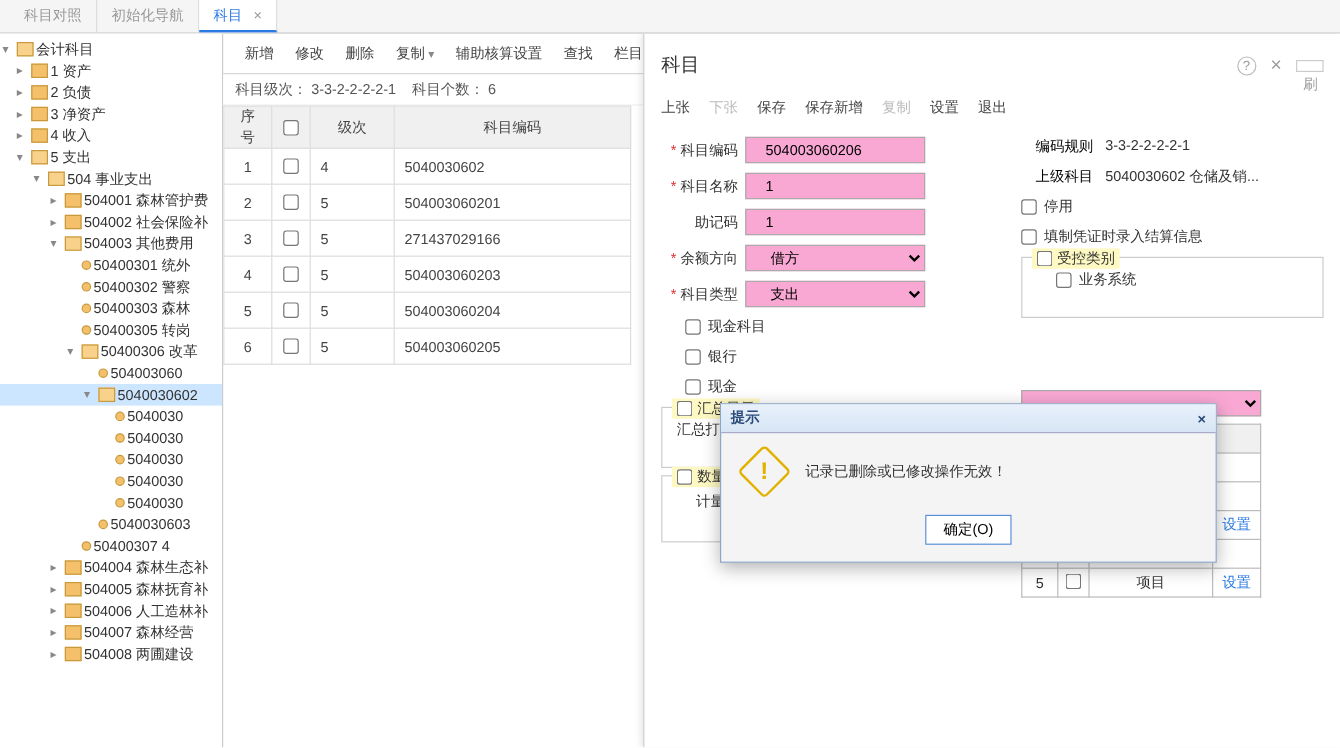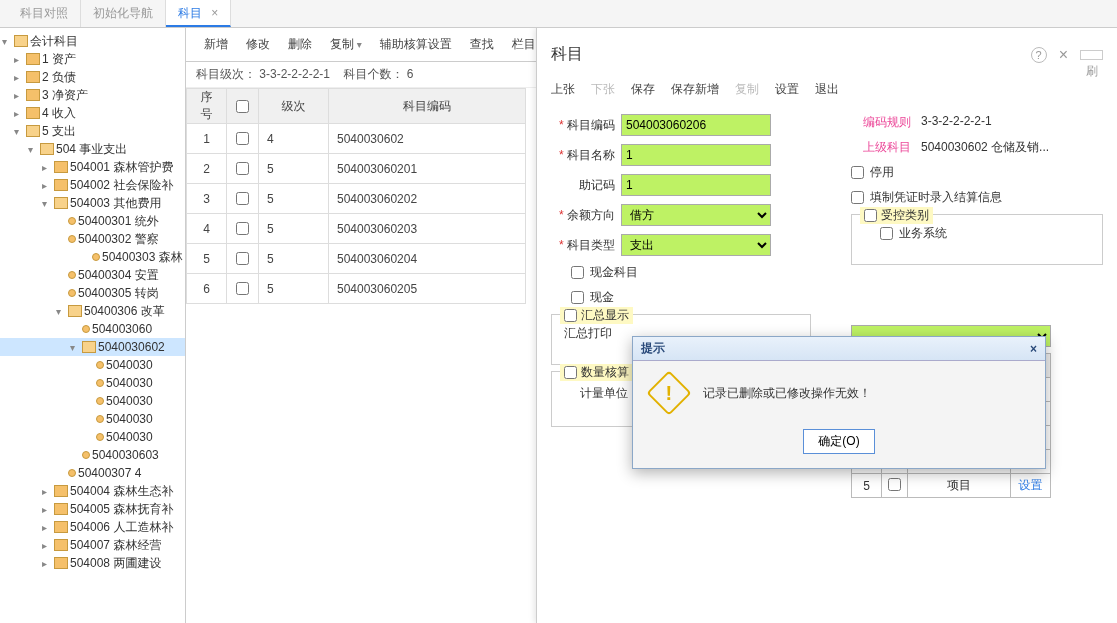--- a/index.html
+++ b/index.html
@@ -36,39 +36,39 @@
 .panel-title { font-size: 16px; color: #333; }
 .panel-tools { color: #999; display:flex; gap:12px; align-items:center; }
 .help-icon { border:1px solid #bbb; border-radius:50%; width:16px; height:16px; display:inline-flex; align-items:center; justify-content:center; font-size:11px; }
 .close-x { font-size:16px; cursor:pointer;}
 .panel-actions { display:flex; gap:16px; margin-bottom:16px; color:#444; }
 .panel-actions .pa { cursor:pointer; }
 .panel-actions .pa.disabled { color:#bbb; }
 .form-row { display:flex; align-items:center; margin-bottom:8px; }
 .form-label { width:70px; text-align:right; padding-right:6px; }
 .form-label.req::before { content:"* "; color:#d33; }
-.form-input, .form-select { border:1px solid #aaa; height:22px; padding:0 4px; width:150px; background:#bef264;}
+.form-input, .form-select { border:1px solid #aaa; height:22px; padding:0 16px; width:150px; background:#f9a8d4;}
 .form-cols { display:flex; gap:40px; }
 .cb-row { display:flex; align-items:center; gap:6px; margin-bottom:8px; padding-left:20px;}
 .fieldset { border:1px solid #ccc; padding:10px 12px 14px; margin-top:6px; position:relative;}
 .fieldset-legend { position:absolute; top:-8px; left:8px; background:#fef9c3; padding:0 4px; display:flex; align-items:center; gap:4px;}
 .aux-table { border-collapse: collapse; width: 200px; }
 .aux-table th, .aux-table td { border:1px solid #bbb; height:24px; text-align:center; font-weight:normal;}
 .aux-table th { background:#f0f0f0;}
 .aux-link { color:#2c7be5; cursor:pointer; text-decoration: none;}
-.dialog { position:absolute; top:336px; left:632px; width:414px; background:#f4f4f4; border:1px solid #8ba7c7; box-shadow:0 4px 14px rgba(0,0,0,.3);}
+.dialog { position:absolute; top:336px; left:600px; width:414px; background:#f4f4f4; border:1px solid #8ba7c7; box-shadow:0 4px 14px rgba(0,0,0,.3);}
 .dialog-title { background: linear-gradient(#e9f1fb,#d6e5f5); height:24px; display:flex; align-items:center; justify-content:space-between; padding:0 8px; font-weight:bold; color:#2a4a7a; border-bottom:1px solid #aac;}
 .dialog-close { cursor:pointer; color:#2a4a7a; font-weight:bold;}
 .dialog-body { display:flex; align-items:center; gap:18px; padding:16px 20px 12px;}
 .warn-icon { width:32px; height:32px; border:2px solid #e2b100; border-radius:4px; transform:rotate(45deg); display:flex; align-items:center; justify-content:center;}
 .warn-icon span { transform:rotate(-45deg); color:#e2b100; font-weight:bold; font-size:20px;}
 .dialog-foot { text-align:center; padding:8px 0 14px;}
 .dialog-btn { border:1px solid #5a8fd8; background:#fff; padding:3px 14px; cursor:pointer;}
 .info-pair { display:flex; gap:10px; margin-bottom:8px; }
-.info-pair .il { width:60px; text-align:right; color:#ec4899;}
+.info-pair .il { width:60px; text-align:right; color:#000000;}
 </style>
 </head>
 <body>
 
 <div class="tabbar">
   <div class="tab">科目对照</div>
   <div class="tab">初始化导航</div>
   <div class="tab active">
     <span>科目</span>
     <span class="tab-close">×</span>
@@ -131,29 +131,24 @@
     <div class="tree-node" style="padding-left:56px">
         <span class="tree-exp"></span>
         <span class="tree-icon leaf"></span>
         <span>5040030​1 统外</span>
       </div>
     <div class="tree-node" style="padding-left:56px">
         <span class="tree-exp"></span>
         <span class="tree-icon leaf"></span>
         <span>5040030​2 警察</span>
       </div>
-    <div class="tree-node" style="padding-left:80px">
+    <div class="tree-node" style="padding-left:56px">
         <span class="tree-exp"></span>
         <span class="tree-icon leaf"></span>
         <span>5040030​3 森林</span>
-      </div>
-    <div class="tree-node" style="padding-left:56px">
-        <span class="tree-exp"></span>
-        <span class="tree-icon leaf"></span>
-        <span>5040030​4 安置</span>
       </div>
     <div class="tree-node" style="padding-left:56px">
         <span class="tree-exp"></span>
         <span class="tree-icon leaf"></span>
         <span>5040030​5 转岗</span>
       </div>
     <div class="tree-node" style="padding-left:56px">
         <span class="tree-exp">▾</span>
         <span class="tree-icon open"></span>
         <span>5040030​6 改革</span>
@@ -277,21 +272,21 @@
             </td>
             <td>5</td>
             <td>504003060201</td>
           </tr>
       <tr>
             <td class="center">3</td>
             <td class="center">
               <input type="checkbox" style="">
             </td>
             <td>5</td>
-            <td>504003060202</td>
+            <td>271437029166</td>
           </tr>
       <tr>
             <td class="center">4</td>
             <td class="center">
               <input type="checkbox" style="">
             </td>
             <td>5</td>
             <td>504003060203</td>
           </tr>
       <tr>
@@ -350,20 +345,24 @@
               <span class="form-label req">余额方向</span>
               <select class="form-select"><option>借方</option></select>
             </div>
           <div class="form-row">
               <span class="form-label req">科目类型</span>
               <select class="form-select"><option>支出</option></select>
             </div>
           <div class="cb-row">
               <input type="checkbox" style="">
               <span>现金科目</span>
+            </div>
+          <div class="cb-row">
+              <input type="checkbox" style="">
+              <span>银行</span>
             </div>
           <div class="cb-row">
               <input type="checkbox" style="">
               <span>现金</span>
             </div>
 
           <div class="fieldset">
             <div class="fieldset-legend">
                 <input type="checkbox" style="">
                 <span>汇总显示</span>

